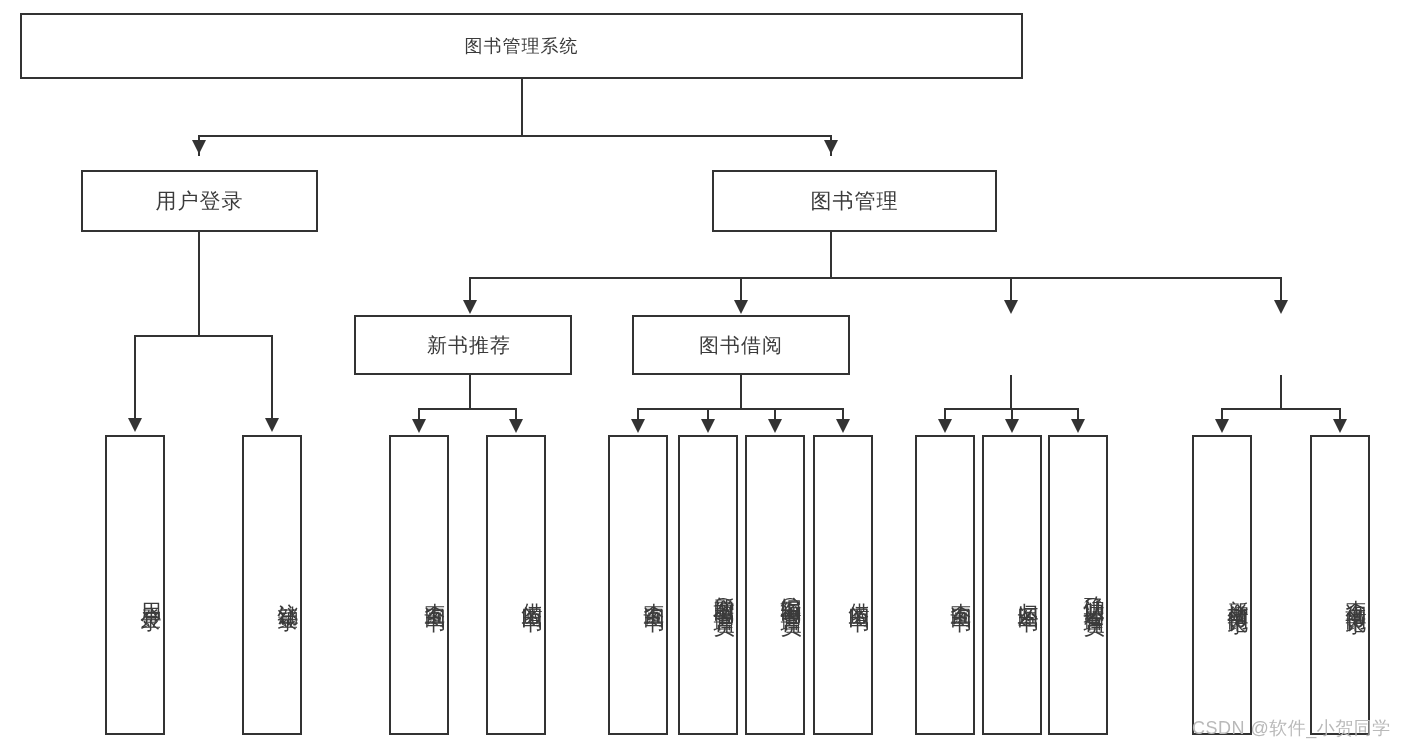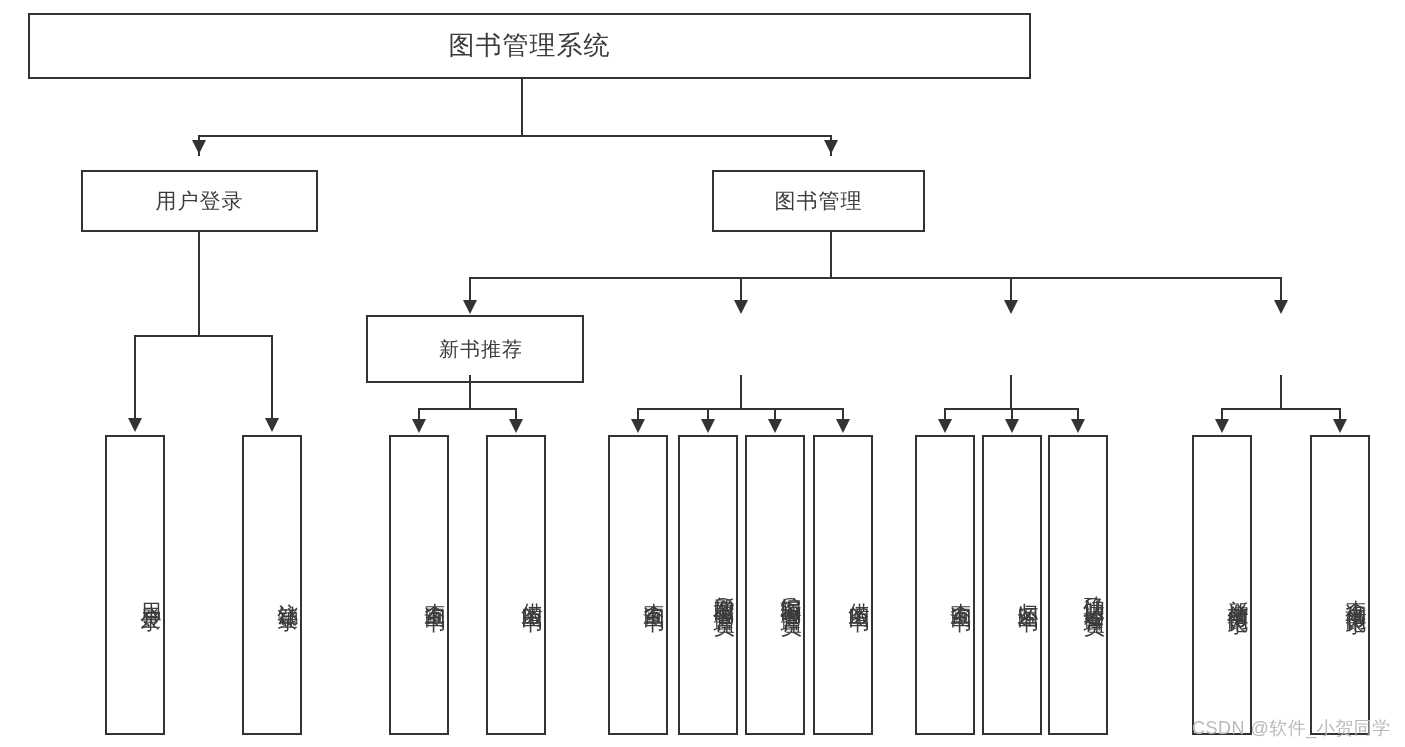--- a/index.html
+++ b/index.html
@@ -25,21 +25,21 @@
     background: #ffffff;
     border: 2px solid #333333;
     display: flex;
     align-items: center;
     justify-content: center;
     color: #3b3b3b;
     font-size: 21px;
     letter-spacing: 1px;
     line-height: 1.15;
   }
-  .node.root      { font-size: 26px; margin-left: 8px; }
+  .node.root      { font-size: 18px; }
   .node.level2    { font-size: 21px; }
   .node.level3    { font-size: 20px; }
   
   .node.leaf {
     writing-mode: vertical-rl;
     text-orientation: upright;
     align-items: flex-start;
     justify-content: center;
     padding-top: 14px;
     font-size: 21px;
@@ -89,21 +89,21 @@
 
   <div class="hline" style="left:198px; top:135px; width:634px;"></div>
   <div class="vline" style="left:198px; top:135px; height:21px;"></div>
   <div class="arrow" style="left:192px; top:140px;"></div>
   <div class="vline" style="left:830px; top:135px; height:21px;"></div>
   <div class="arrow" style="left:824px; top:140px;"></div>
 
   <div class="node level2" id="n-l2-0" style="left: 81px; top: 170px; width: 237px; height: 62px;">
     <span>用户登录</span>
   </div>
-  <div class="node level2" id="n-l2-1" style="left: 712px; top: 170px; width: 213px; height: 62px;">
+  <div class="node level2" id="n-l2-1" style="left: 712px; top: 170px; width: 285px; height: 62px;">
     <span>图书管理</span>
   </div>
 
   <div class="vline" style="left:198px; top:232px; height:103px;"></div>
   <div class="hline" style="left:134px; top:335px; width:138px;"></div>
   <div class="vline" style="left:134px; top:335px; height:85px;"></div>
   <div class="arrow" style="left:128px; top:418px;"></div>
   <div class="vline" style="left:271px; top:335px; height:85px;"></div>
   <div class="arrow" style="left:265px; top:418px;"></div>
 
@@ -111,22 +111,25 @@
   <div class="hline" style="left:469px; top:277px; width:812px;"></div>
   <div class="vline" style="left:469px; top:277px; height:25px;"></div>
   <div class="arrow" style="left:463px; top:300px;"></div>
   <div class="vline" style="left:740px; top:277px; height:25px;"></div>
   <div class="arrow" style="left:734px; top:300px;"></div>
   <div class="vline" style="left:1010px; top:277px; height:25px;"></div>
   <div class="arrow" style="left:1004px; top:300px;"></div>
   <div class="vline" style="left:1280px; top:277px; height:25px;"></div>
   <div class="arrow" style="left:1274px; top:300px;"></div>
 
-  <div class="node level3" id="n-l3-0" style="left: 366px; top: 315px; width: 218px; height: 68px; padding-left: 12px;">
+  <div class="node level3" id="n-l3-0" style="left: 354px; top: 315px; width: 218px; height: 60px; padding-left: 12px;">
     <span>新书推荐</span>
+  </div>
+  <div class="node level3" id="n-l3-1" style="left: 632px; top: 315px; width: 218px; height: 60px;">
+    <span>图书借阅</span>
   </div>
 
   <div class="vline" style="left:469px; top:375px; height:33px;"></div>
   <div class="hline" style="left:418px; top:408px; width:99px;"></div>
   <div class="vline" style="left:418px; top:408px; height:14px;"></div>
   <div class="arrow" style="left:412px; top:419px;"></div>
   <div class="vline" style="left:515px; top:408px; height:14px;"></div>
   <div class="arrow" style="left:509px; top:419px;"></div>
 
   <div class="vline" style="left:740px; top:375px; height:33px;"></div>

